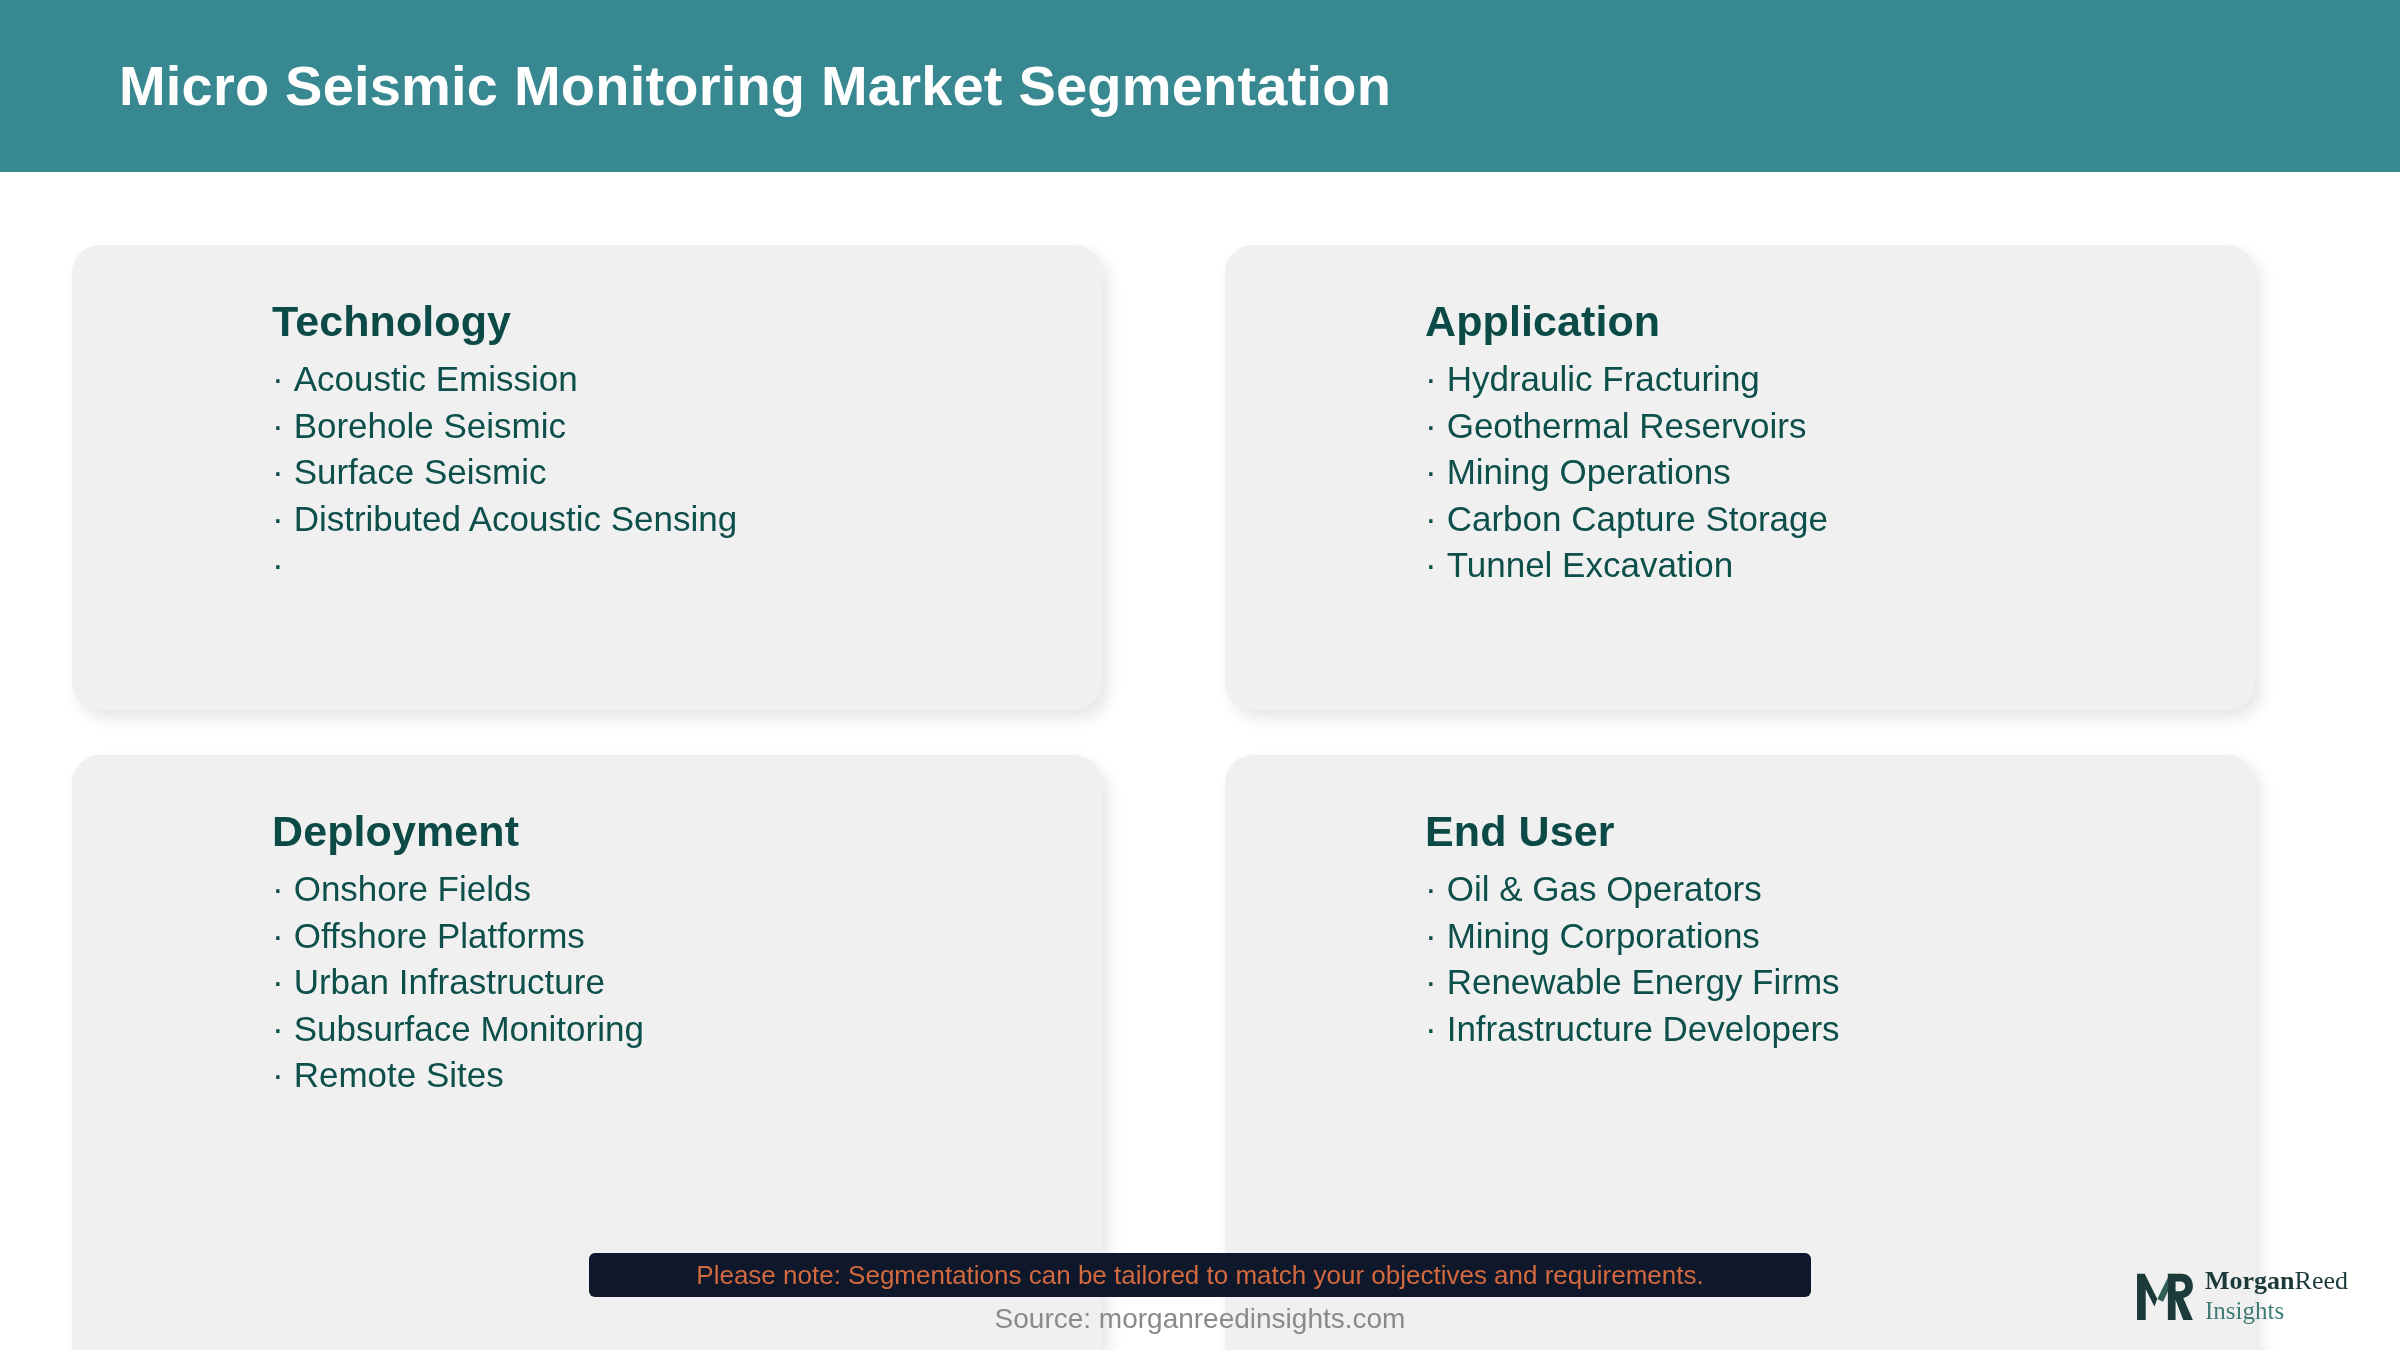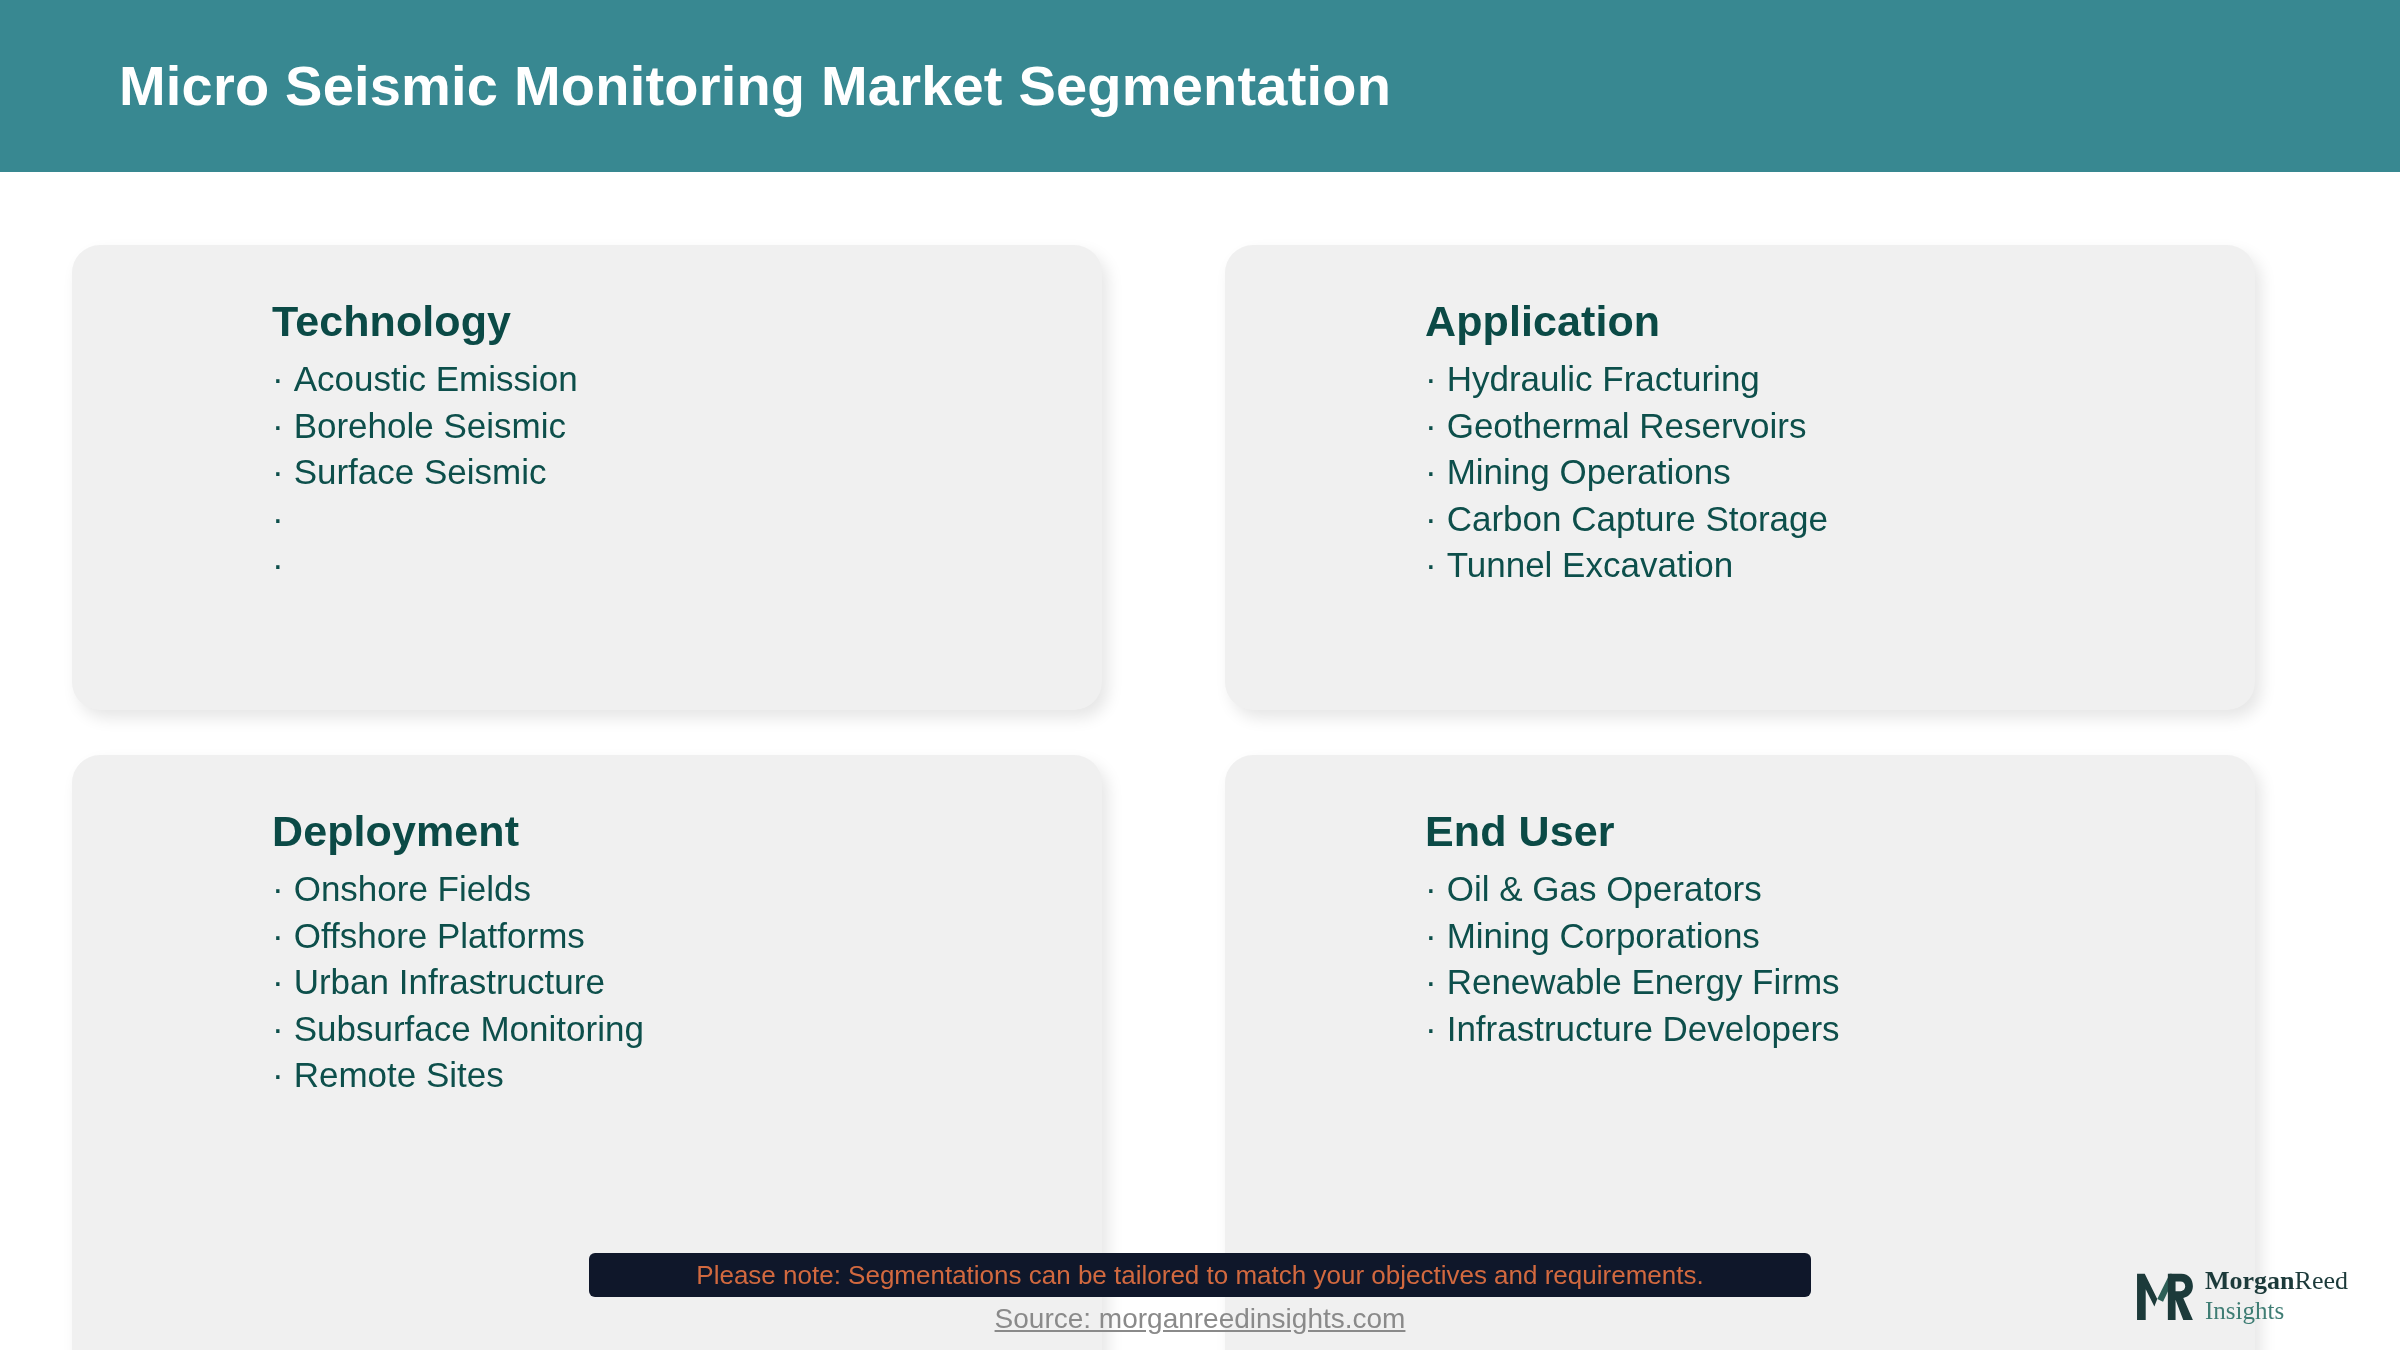--- a/index.html
+++ b/index.html
@@ -108,21 +108,20 @@
   }
   .source-line {
     position: absolute;
     left: 0;
     top: 1305px;
     width: 2400px;
     text-align: center;
     color: #8a8a8a;
     font-size: 28px;
     line-height: 1;
-    text-decoration: underline;
   }
 
   
   .logo {
     position: absolute;
     left: 2133px;
     top: 1268px;
     display: flex;
     align-items: center;
   }
@@ -172,20 +171,21 @@
       <li>
         <span class="bullet">·</span>
         <span>Borehole Seismic</span>
       </li>
       <li>
         <span class="bullet">·</span>
         <span>Surface Seismic</span>
       </li>
       <li>
         <span class="bullet">·</span>
+        <span>Distributed Acoustic Sensing</span>
       </li>
       <li>
         <span class="bullet">·</span>
       </li>
     </ul>
   </div>
 
   <div class="card card-tr">
     <div class="card-title">Application</div>
     <ul class="card-list">

